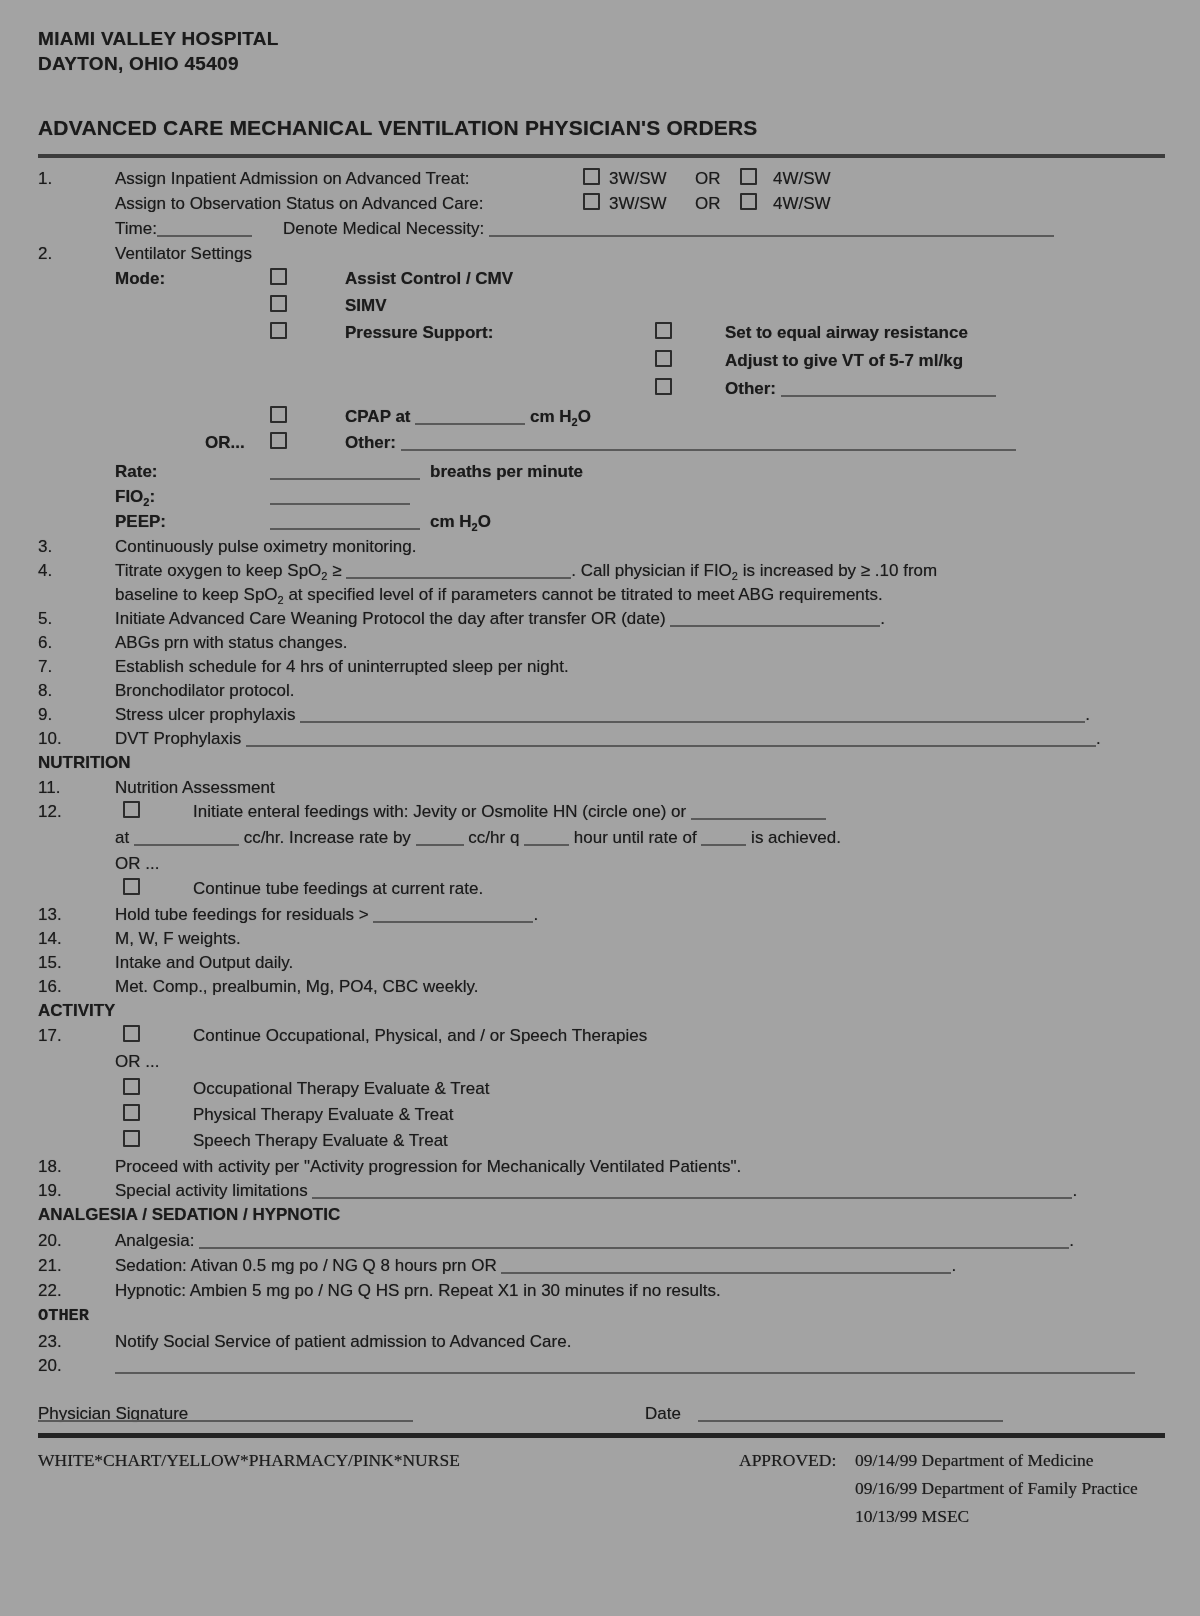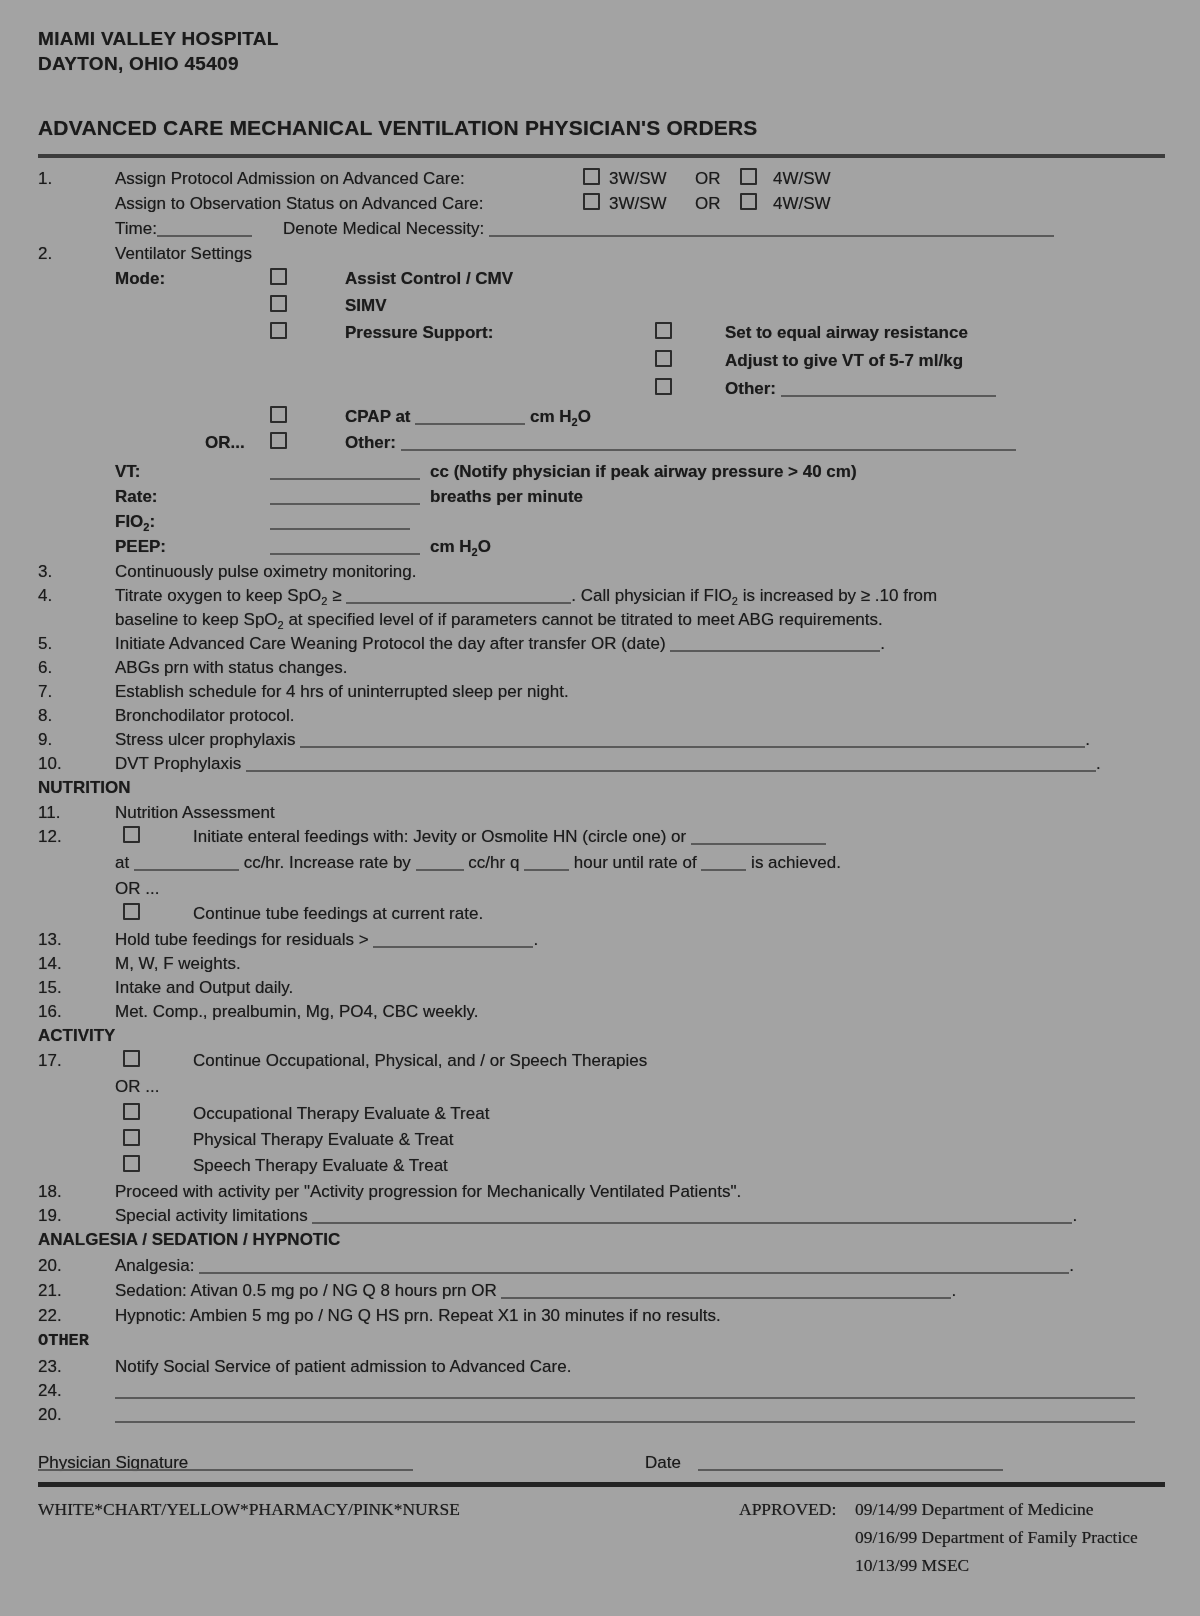--- a/index.html
+++ b/index.html
@@ -54,21 +54,21 @@
 <div class="page">
   <div class="hosp">MIAMI VALLEY HOSPITAL</div>
   <div class="hosp">DAYTON, OHIO 45409</div>
 
   <div class="title">ADVANCED CARE MECHANICAL VENTILATION PHYSICIAN'S ORDERS</div>
   <div class="divider"></div>
 
   <div class="rows" id="rows">
       <div class="row" style="height: 25px;">
         <span class="cell" style="left: -77px;"><span class="">1.</span></span>
-        <span class="cell" style="left: 0px;"><span class="">Assign Protocol Admission on Advanced Care:</span></span>
+        <span class="cell" style="left: 0px;"><span class="">Assign Inpatient Admission on Advanced Treat:</span></span>
         <span class="cell" style="left: 468px;"><span class="cb"></span></span>
         <span class="cell" style="left: 494px;"><span class="">3W/SW</span></span>
         <span class="cell" style="left: 580px;"><span class="">OR</span></span>
         <span class="cell" style="left: 625px;"><span class="cb"></span></span>
         <span class="cell" style="left: 658px;"><span class="">4W/SW</span></span>
       </div>
       <div class="row" style="height: 25px;">
         <span class="cell" style="left: 0px;"><span class="">Assign to Observation Status on Advanced Care:</span></span>
         <span class="cell" style="left: 468px;"><span class="cb"></span></span>
         <span class="cell" style="left: 494px;"><span class="">3W/SW</span></span>
@@ -110,25 +110,20 @@
       <div class="row" style="height: 26px;">
         <span class="cell" style="left: 155px;"><span class="cb"></span></span>
         <span class="cell" style="left: 230px;"><span class="b ">CPAP at </span><span class="bl" style="width: 110px;"></span><span class="b "> cm H</span><span class="b sub">2</span><span class="b ">O</span></span>
       </div>
       <div class="row" style="height: 29px;">
         <span class="cell" style="left: 90px;"><span class="b ">OR...</span></span>
         <span class="cell" style="left: 155px;"><span class="cb"></span></span>
         <span class="cell" style="left: 230px;"><span class="b ">Other:</span><span class=""> </span><span class="bl" style="width: 615px;"></span></span>
       </div>
       <div class="row" style="height: 25px;">
-        <span class="cell" style="left: 0px;"><span class="b ">VT:</span></span>
-        <span class="cell" style="left: 155px;"><span class="bl" style="width: 150px;"></span></span>
-        <span class="cell" style="left: 315px;"><span class="b ">cc (Notify physician if peak airway pressure &gt; 40 cm)</span></span>
-      </div>
-      <div class="row" style="height: 25px;">
         <span class="cell" style="left: 0px;"><span class="b ">Rate:</span></span>
         <span class="cell" style="left: 155px;"><span class="bl" style="width: 150px;"></span></span>
         <span class="cell" style="left: 315px;"><span class="b ">breaths per minute</span></span>
       </div>
       <div class="row" style="height: 25px;">
         <span class="cell" style="left: 0px;"><span class="b ">FIO</span><span class="b sub">2</span><span class="b ">:</span></span>
         <span class="cell" style="left: 155px;"><span class="bl" style="width: 140px;"></span></span>
       </div>
       <div class="row" style="height: 25px;">
         <span class="cell" style="left: 0px;"><span class="b ">PEEP:</span></span>
@@ -253,24 +248,20 @@
       <div class="row" style="height: 25px;">
         <span class="cell" style="left: -77px;"><span class="">22.</span></span>
         <span class="cell" style="left: 0px;"><span class="">Hypnotic: Ambien 5 mg po / NG Q HS prn.  Repeat X1 in 30 minutes if no results.</span></span>
       </div>
       <div class="row" style="height: 26px;">
         <span class="cell" style="left: -77px; font-family: Liberation Mono, monospace;"><span class="b ">OTHER</span></span>
       </div>
       <div class="row" style="height: 24px;">
         <span class="cell" style="left: -77px;"><span class="">23.</span></span>
         <span class="cell" style="left: 0px;"><span class="">Notify Social Service of patient admission to Advanced Care.</span></span>
-      </div>
-      <div class="row" style="height: 24px;">
-        <span class="cell" style="left: -77px;"><span class="">24.</span></span>
-        <span class="cell" style="left: 0px;"><span class="bl" style="width: 1020px;"></span></span>
       </div>
       <div class="row" style="height: 24px;">
         <span class="cell" style="left: -77px;"><span class="">20.</span></span>
         <span class="cell" style="left: 0px;"><span class="bl" style="width: 1020px;"></span></span>
       </div>
     </div>
 
   <div class="sig">
     <span class="cell" style="left:0">Physician Signature</span>
     <span class="cell" style="left:172"><span class="bl" style="width:375px"></span></span>

